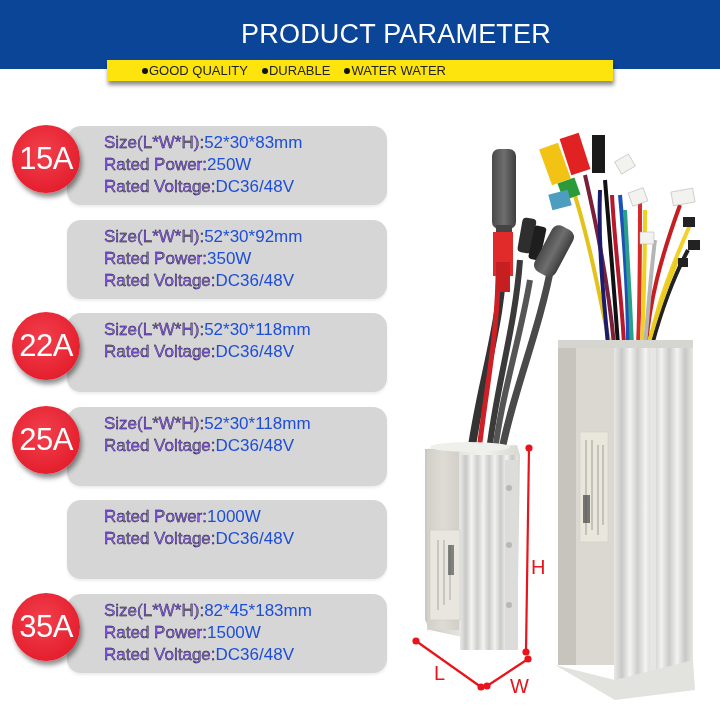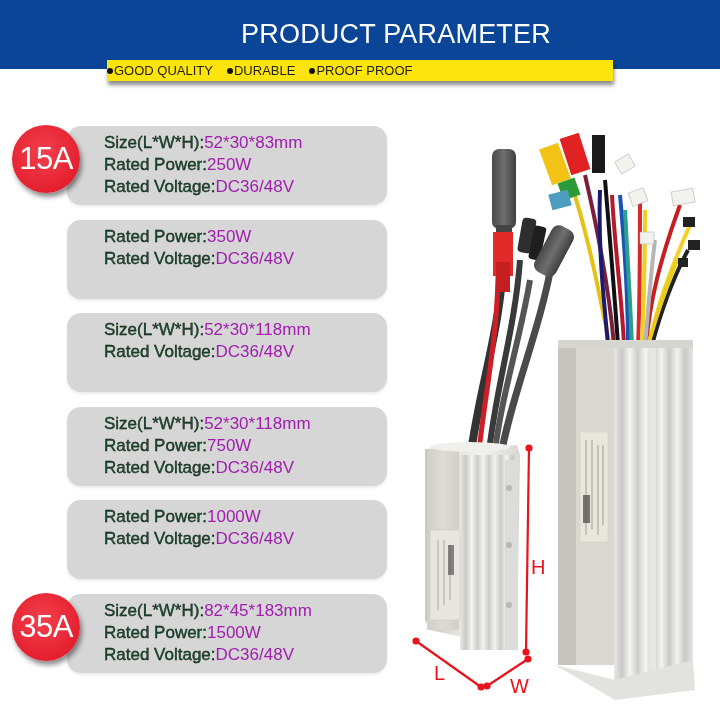--- a/index.html
+++ b/index.html
@@ -9,89 +9,91 @@
     .header { position: absolute; left: 0; top: 0; width: 720px; height: 69px; background: #0a4597; }
     .header-title {
       position: absolute; left: 0; top: 19px; width: 718px; text-align: center;
       color: #ffffff; font-size: 27px; letter-spacing: 0.2px; line-height: 30px;
       font-family: Liberation Sans, sans-serif;
       margin-left: 37px;
     }
     .features {
       position: absolute; left: 107px; top: 60px; width: 506px; height: 21px;
       background: #fde40c; box-shadow: 1px 4px 4px rgba(0,0,0,0.45);
-      display: flex; align-items: center; 
+      display: flex; align-items: center; padding-left: 35px;
     }
     .feature { font-size: 13px; color: #222; margin-right: 14px; white-space: nowrap; line-height: 21px; }
     .feature .dot { display: inline-block; width: 6px; height: 6px; border-radius: 50%; background: #111; margin-right: 1px; vertical-align: 1px; }
 
     .spec-row { position: absolute; left: 0; width: 400px; height: 80px; }
     .spec-pill {
       position: absolute; left: 67px; top: 0; width: 320px; height: 79px;
       background: #d6d6d6; border-radius: 14px;
       box-shadow: 0 2px 3px rgba(0,0,0,0.08);
     }
     .spec-badge {
       position: absolute; left: 12px; top: 1px; width: 68px; height: 68px;
       border-radius: 50%; background: radial-gradient(circle at 45% 40%, #f2404d 0%, #e5202f 70%, #d31a28 100%);
       box-shadow: 2px 4px 5px rgba(0,0,0,0.45);
       color: #fff; font-size: 31px; display: flex; align-items: center; justify-content: center;
       letter-spacing: -0.5px;
     }
     .spec-lines { position: absolute; left: 104px; top: 6px; }
     .spec-line { font-size: 17px; line-height: 22px; color: #111; white-space: nowrap; }
-    .spec-line .k { font-weight: normal; color: #14532d; -webkit-text-stroke: 0.35px #0b0b0b; }
-    .spec-line .v { color: #a21caf; }
+    .spec-line .k { font-weight: normal; color: #8b5cf6; -webkit-text-stroke: 0.35px #0b0b0b; }
+    .spec-line .v { color: #1d4ed8; }
 
     .product { position: absolute; left: 400px; top: 120px; width: 320px; height: 600px; }
   </style>
 </head>
 <body>
 
 <div class="header">
   <div class="header-title">PRODUCT PARAMETER</div>
 </div>
 
 <div class="features">
   <span class="feature"><span class="dot"></span><span>GOOD QUALITY</span></span>
   <span class="feature"><span class="dot"></span><span>DURABLE</span></span>
-  <span class="feature"><span class="dot"></span><span>PROOF PROOF</span></span>
+  <span class="feature"><span class="dot"></span><span>WATER WATER</span></span>
 </div>
 
 <div class="spec-row" style="top:126px">
   <div class="spec-pill"></div>
   <div class="spec-badge" style="top:-1px">15A</div>
   <div class="spec-lines">
     <div class="spec-line"><span class="k">Size(L*W*H):</span><span class="v">52*30*83mm</span></div>
     <div class="spec-line"><span class="k">Rated Power:</span><span class="v">250W</span></div>
     <div class="spec-line"><span class="k">Rated Voltage:</span><span class="v">DC36/48V</span></div>
   </div>
 </div>
 
 <div class="spec-row" style="top:220px">
   <div class="spec-pill"></div>
   <div class="spec-lines">
+    <div class="spec-line"><span class="k">Size(L*W*H):</span><span class="v">52*30*92mm</span></div>
     <div class="spec-line"><span class="k">Rated Power:</span><span class="v">350W</span></div>
     <div class="spec-line"><span class="k">Rated Voltage:</span><span class="v">DC36/48V</span></div>
   </div>
 </div>
 
 <div class="spec-row" style="top:313px">
   <div class="spec-pill"></div>
+  <div class="spec-badge" style="top:-1px">22A</div>
   <div class="spec-lines">
     <div class="spec-line"><span class="k">Size(L*W*H):</span><span class="v">52*30*118mm</span></div>
     <div class="spec-line"><span class="k">Rated Voltage:</span><span class="v">DC36/48V</span></div>
   </div>
 </div>
 
 <div class="spec-row" style="top:407px">
   <div class="spec-pill"></div>
+  <div class="spec-badge" style="top:-1px">25A</div>
   <div class="spec-lines">
     <div class="spec-line"><span class="k">Size(L*W*H):</span><span class="v">52*30*118mm</span></div>
-    <div class="spec-line"><span class="k">Rated Power:</span><span class="v">750W</span></div>
     <div class="spec-line"><span class="k">Rated Voltage:</span><span class="v">DC36/48V</span></div>
   </div>
 </div>
 
 <div class="spec-row" style="top:500px">
   <div class="spec-pill"></div>
   <div class="spec-lines">
     <div class="spec-line"><span class="k">Rated Power:</span><span class="v">1000W</span></div>
     <div class="spec-line"><span class="k">Rated Voltage:</span><span class="v">DC36/48V</span></div>
   </div>

